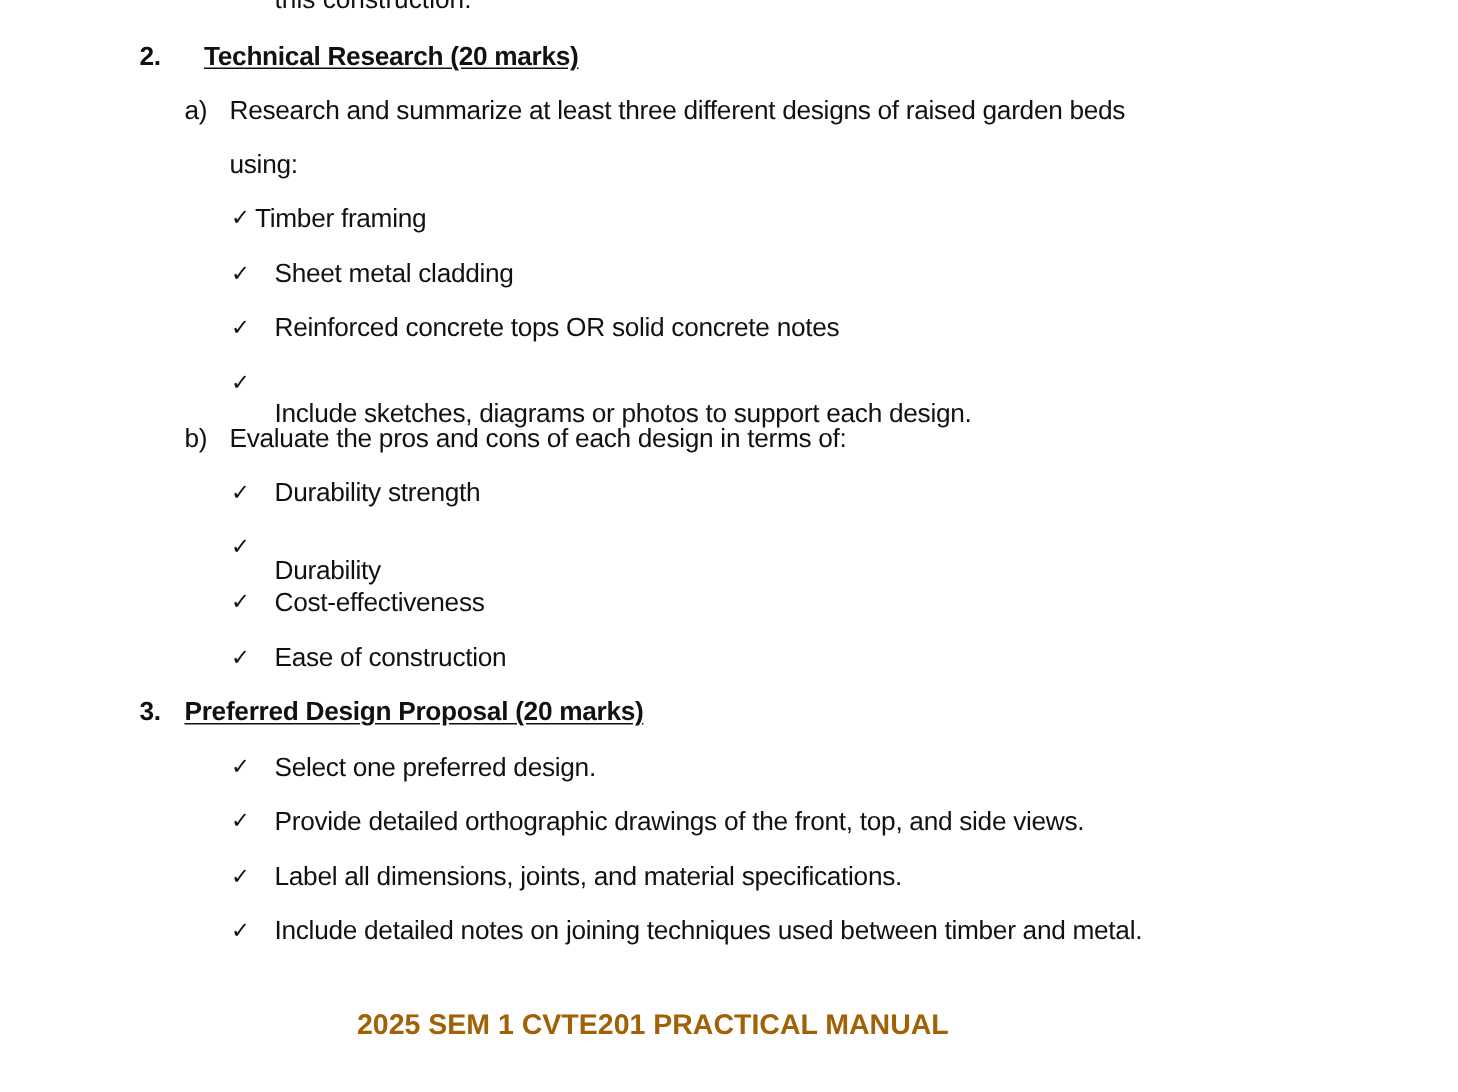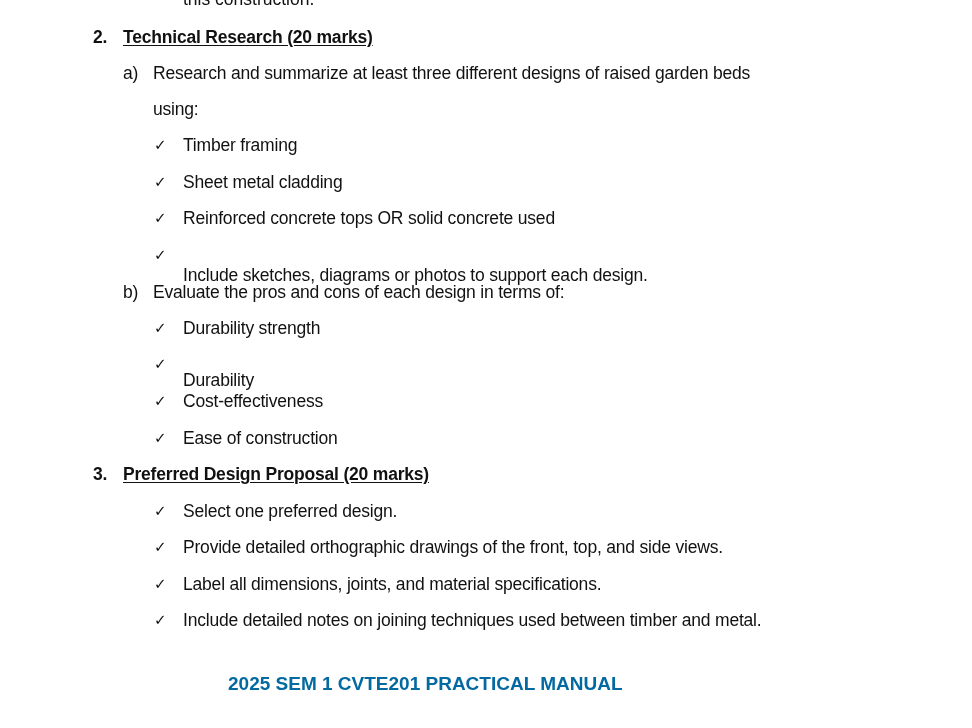--- a/index.html
+++ b/index.html
@@ -12,61 +12,61 @@
     position: absolute; left: 0; white-space: nowrap;
     font-size: 17.5px; line-height: 22px; height: 22px;
     transform: translateY(-50%);
     letter-spacing: -0.2px;
   }
   .num { position: absolute; font-weight: bold; }
   .heading { font-weight: bold; text-decoration: underline; text-underline-offset: 2px; }
   .sub-letter { position: absolute; }
   .check { position: absolute; font-size: 15px; font-family: "DejaVu Sans", sans-serif; }
   .footer {
-    position: absolute; left: 228px; top: 684px; transform: translateY(-50%);
+    position: absolute; left: 238px; top: 684px; transform: translateY(-50%);
     font-weight: bold; font-size: 19px; letter-spacing: 0px; white-space: nowrap;
-    color: #0369a1;
+    color: #a16207;
     text-align: center;
   }
   .cutoff {
     position: absolute; left: 183px; top: -12px; font-size: 17.5px; line-height: 22px;
     white-space: nowrap; color: #111111;
   }
 </style>
 </head>
 <body>
 
 <div>
 
   <div class="cutoff">this construction.</div>
 
   <div class="line" style="top:37px;">
     <span class="num" style="left:93px;">2.</span>
-    <span class="num heading" style="left:123px;">Technical Research (20 marks)</span>
+    <span class="num heading" style="left:136px;">Technical Research (20 marks)</span>
   </div>
 
   <div class="line" style="top:73px;">
     <span class="sub-letter" style="left:123px;">a)</span>
     <span class="sub-letter" style="left:153px;">Research and summarize at least three different designs of raised garden beds</span>
   </div>
   <div class="line" style="top:109px;">
     <span class="sub-letter" style="left:153px;">using:</span>
   </div>
 
   <div class="line" style="top:145px;">
     <span class="check" style="left:154px;">✓</span>
-    <span class="sub-letter" style="left:183px;">Timber framing</span>
+    <span class="sub-letter" style="left:170px;">Timber framing</span>
   </div>
   <div class="line" style="top:182px;">
     <span class="check" style="left:154px;">✓</span>
     <span class="sub-letter" style="left:183px;">Sheet metal cladding</span>
   </div>
   <div class="line" style="top:218px;">
     <span class="check" style="left:154px;">✓</span>
-    <span class="sub-letter" style="left:183px;">Reinforced concrete tops OR solid concrete used</span>
+    <span class="sub-letter" style="left:183px;">Reinforced concrete tops OR solid concrete notes</span>
   </div>
   <div class="line" style="top:255px;">
     <span class="check" style="left:154px;">✓</span>
     <span class="sub-letter" style="left:183px;margin-top:20px;">Include sketches, diagrams or photos to support each design.</span>
   </div>
 
   <div class="line" style="top:292px;">
     <span class="sub-letter" style="left:123px;">b)</span>
     <span class="sub-letter" style="left:153px;">Evaluate the pros and cons of each design in terms of:</span>
   </div>

